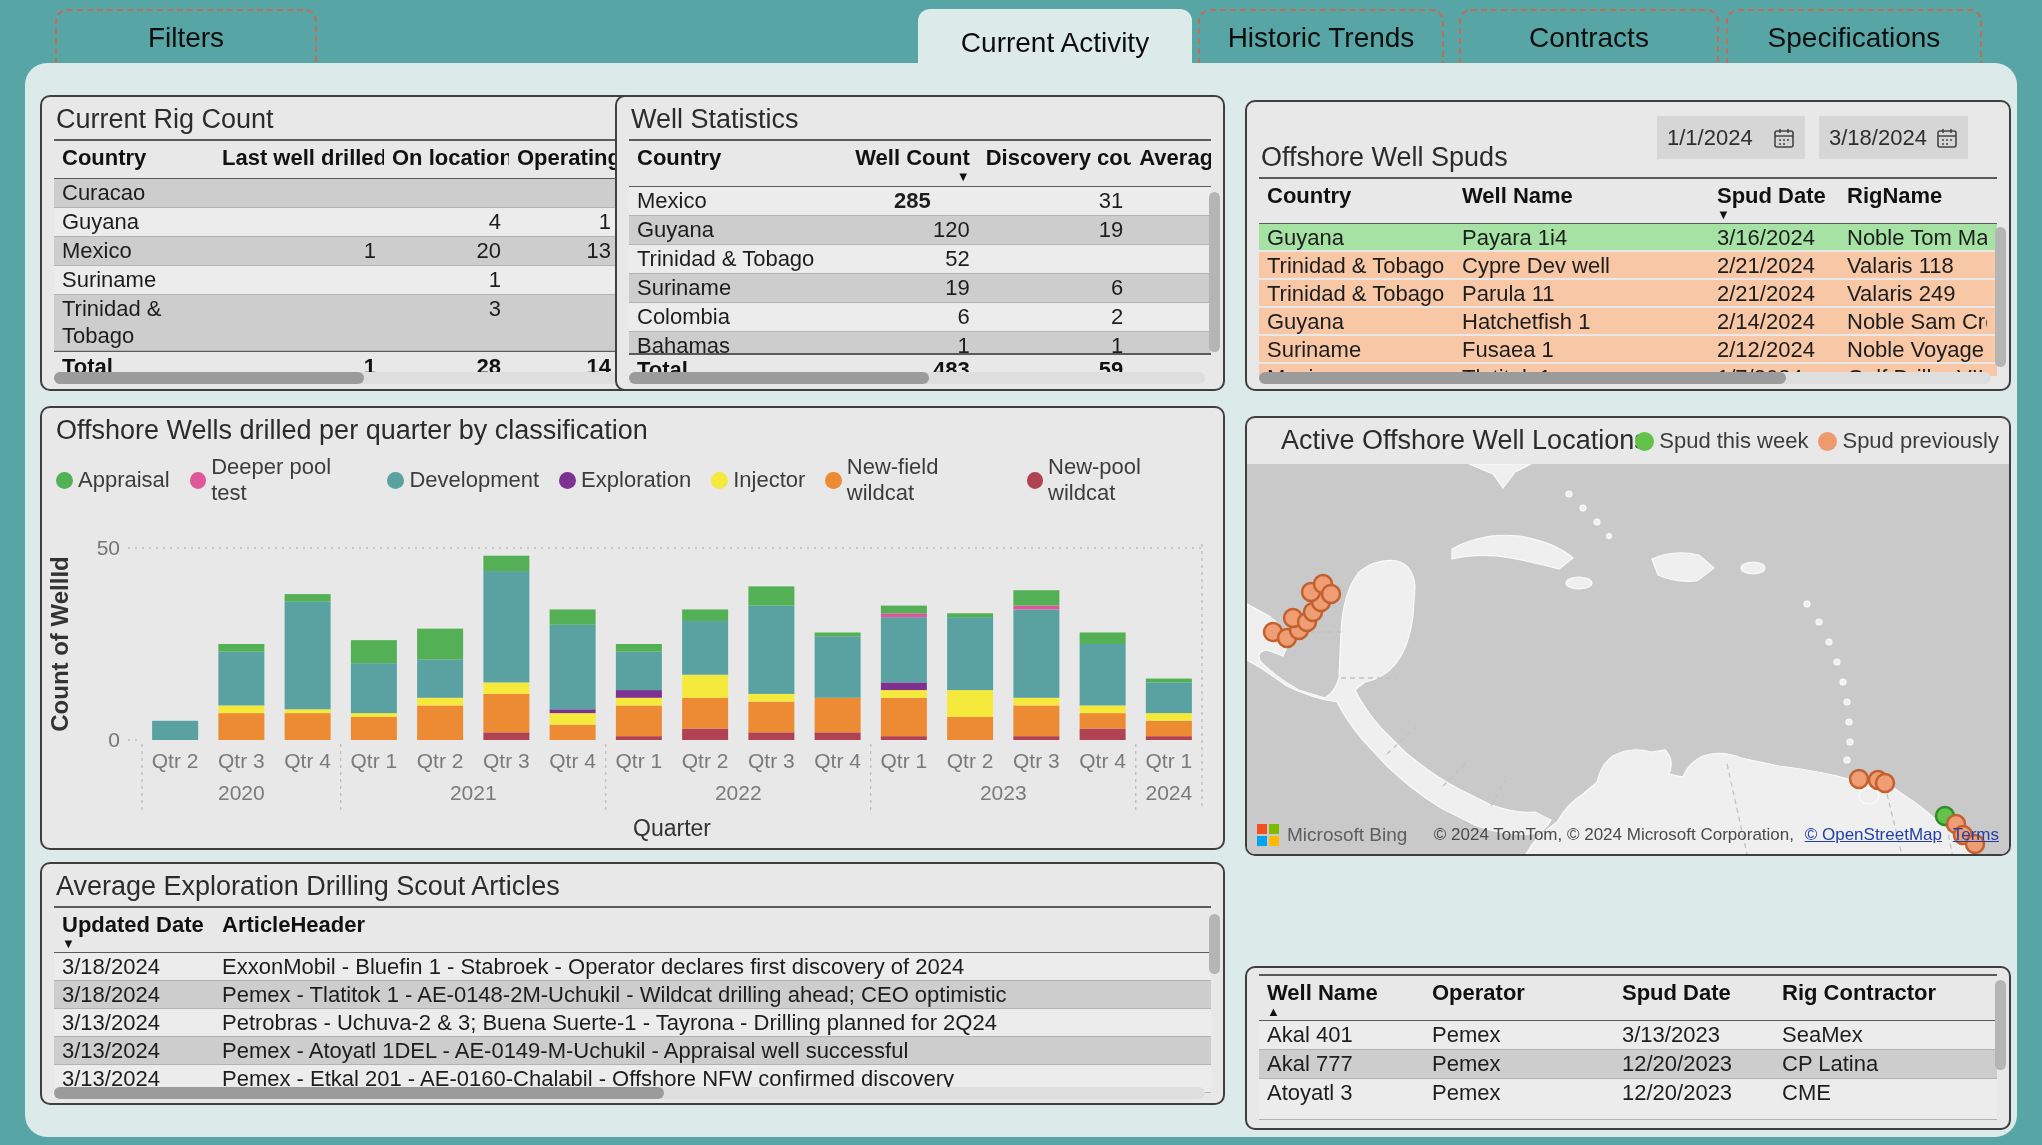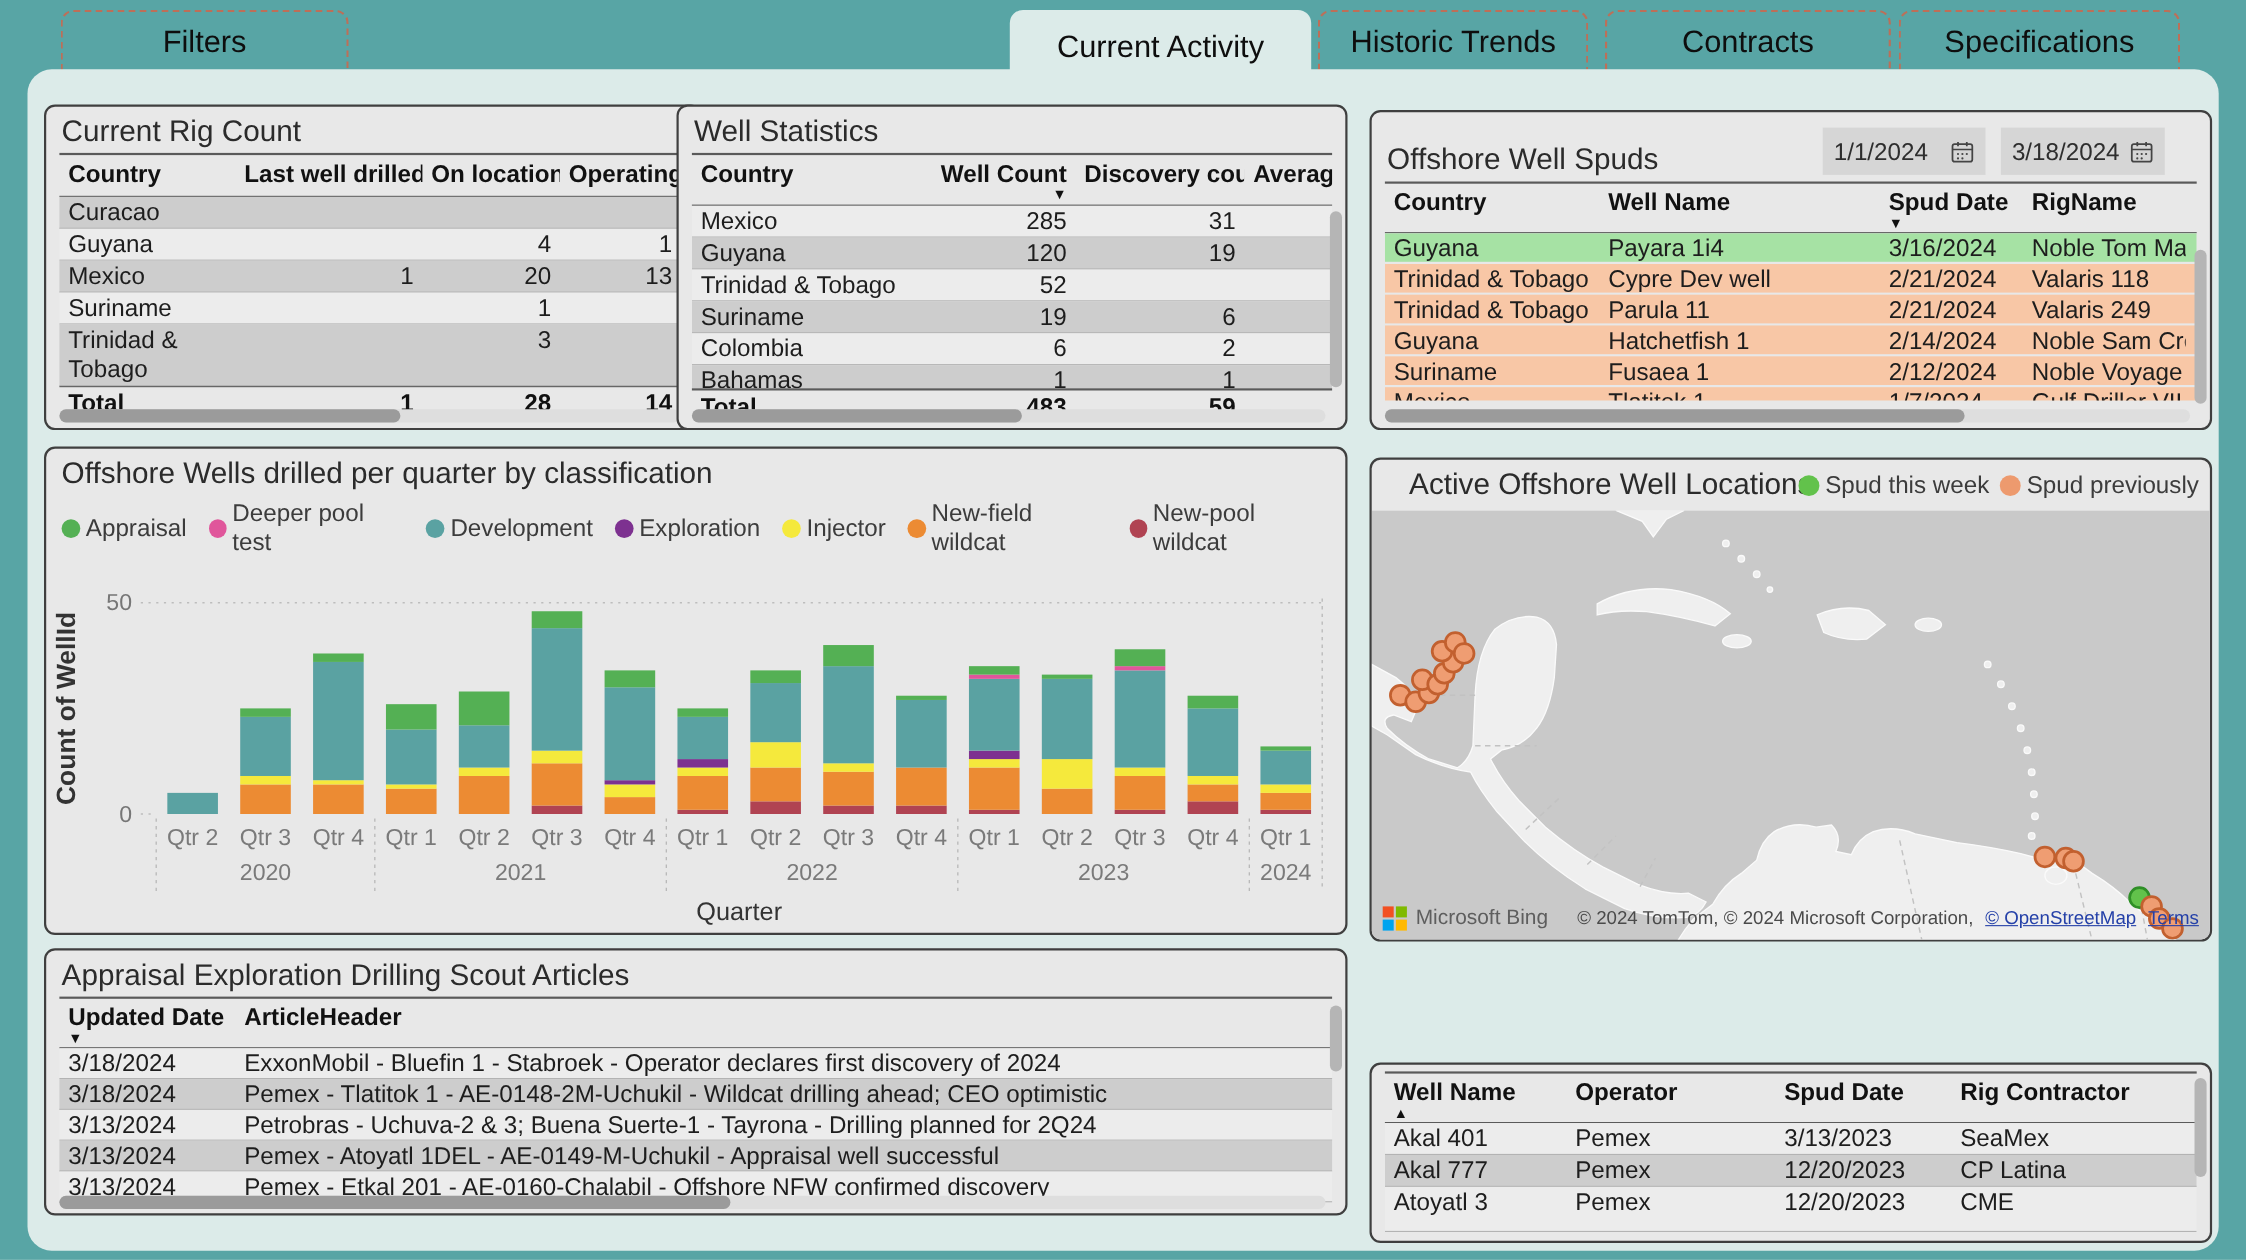--- a/index.html
+++ b/index.html
@@ -152,21 +152,21 @@
           <div class="cell th" style="width: 165px; text-align: right;">
             <div class="lbl">Discovery count</div>
           </div>
           <div class="cell th" style="width: 85px; text-align: right;">
             <div class="lbl">Average</div>
           </div>
         </div>
       <div id="stats-body" style="height:166px;overflow:hidden;">
           <div class="trow rowlight" style="height: 29px;">
             <div class="cell" style="width: 235px; text-align: left;">Mexico</div>
-            <div class="cell" style="width: 140px; text-align: right;">285</div>
+            <div class="cell" style="width: 140px; text-align: center; font-weight: bold;">285</div>
             <div class="cell" style="width: 165px; text-align: right;">31</div>
             <div class="cell" style="width: 85px; text-align: right;"></div>
           </div>
           <div class="trow rowdark" style="height: 29px;">
             <div class="cell" style="width: 235px; text-align: left;">Guyana</div>
             <div class="cell" style="width: 140px; text-align: right;">120</div>
             <div class="cell" style="width: 165px; text-align: right;">19</div>
             <div class="cell" style="width: 85px; text-align: right;"></div>
           </div>
           <div class="trow rowlight" style="height: 29px;">
@@ -201,21 +201,21 @@
           <div class="cell" style="width: 85px; text-align: right; line-height: 30px;"></div>
         </div>
     </div>
     <div class="vthumb" style="right:3px;top:95px;height:160px;"></div>
     <div class="hscroll" style="left:12px;right:18px;bottom:5px;">
       <div class="hthumb" style="width:52%;"></div>
     </div>
   </div>
 
   <div class="panel" id="p-spuds">
-    <div class="ptitle" style="padding-top:28px;">Offshore Well Spuds</div>
+    <div class="ptitle" style="padding-top:40px;">Offshore Well Spuds</div>
     <div class="dateBox" style="left:410px;top:14px;width:148px;">
       <span>1/1/2024</span>
       <svg width="22" height="22" viewBox="0 0 22 22">
         <rect x="2" y="4" width="18" height="16" rx="2" fill="none" stroke="#444" stroke-width="1.6"></rect>
         <line x1="2" y1="9" x2="20" y2="9" stroke="#444" stroke-width="1.4"></line>
         <line x1="7" y1="2" x2="7" y2="6" stroke="#444" stroke-width="1.6"></line>
         <line x1="15" y1="2" x2="15" y2="6" stroke="#444" stroke-width="1.6"></line>
         <circle cx="7" cy="13" r="1" fill="#444"></circle>
           <circle cx="11" cy="13" r="1" fill="#444"></circle>
         <circle cx="15" cy="13" r="1" fill="#444"></circle>
@@ -528,21 +528,21 @@
       </div>
       <div class="attribRight">
         <span>© 2024 TomTom, © 2024 Microsoft Corporation,</span>
         <a>© OpenStreetMap</a>
         <a>Terms</a>
       </div>
     </div>
   </div>
 
   <div class="panel" id="p-articles">
-    <div class="ptitle">Appraisal Exploration Drilling Scout Articles</div>
+    <div class="ptitle">Average Exploration Drilling Scout Articles</div>
     <div class="twrap">
       <div class="thead" id="art-head" style="height:44px">
           <div class="cell th" style="width: 160px; text-align: left;">
             <div class="lbl">Updated Date</div>
             <div class="arr">▼</div>
           </div>
           <div class="cell th" style="width: 985px; text-align: left;">
             <div class="lbl">ArticleHeader</div>
           </div>
         </div>

